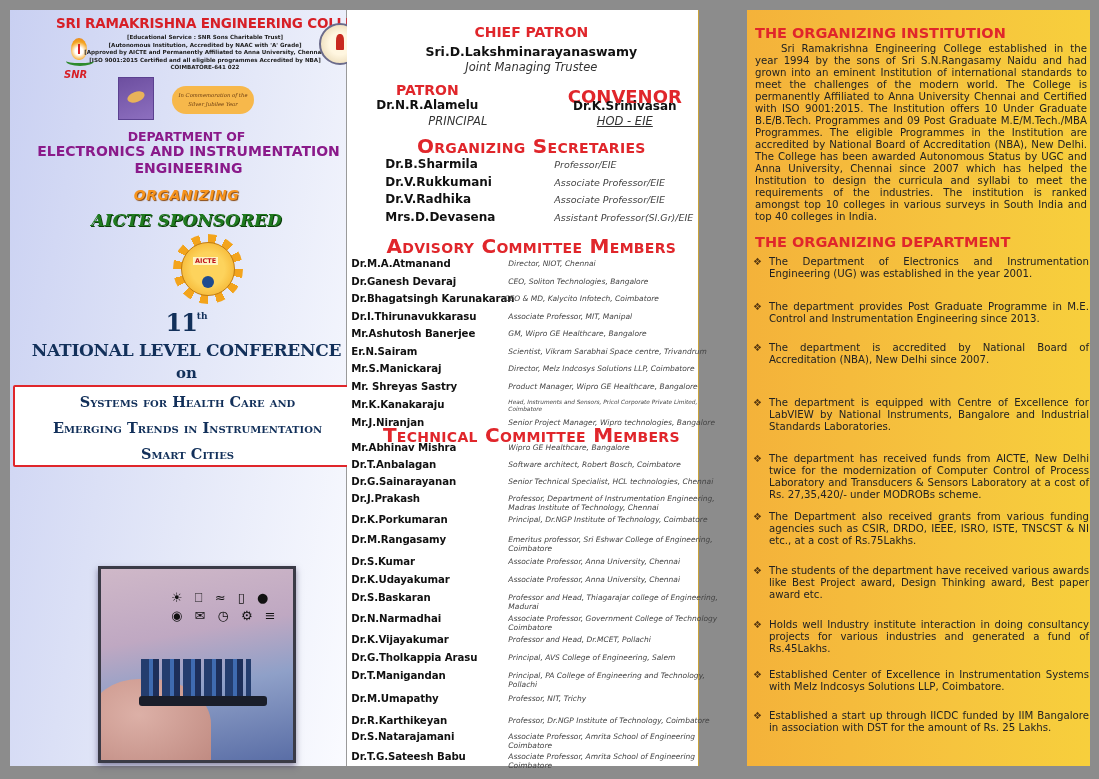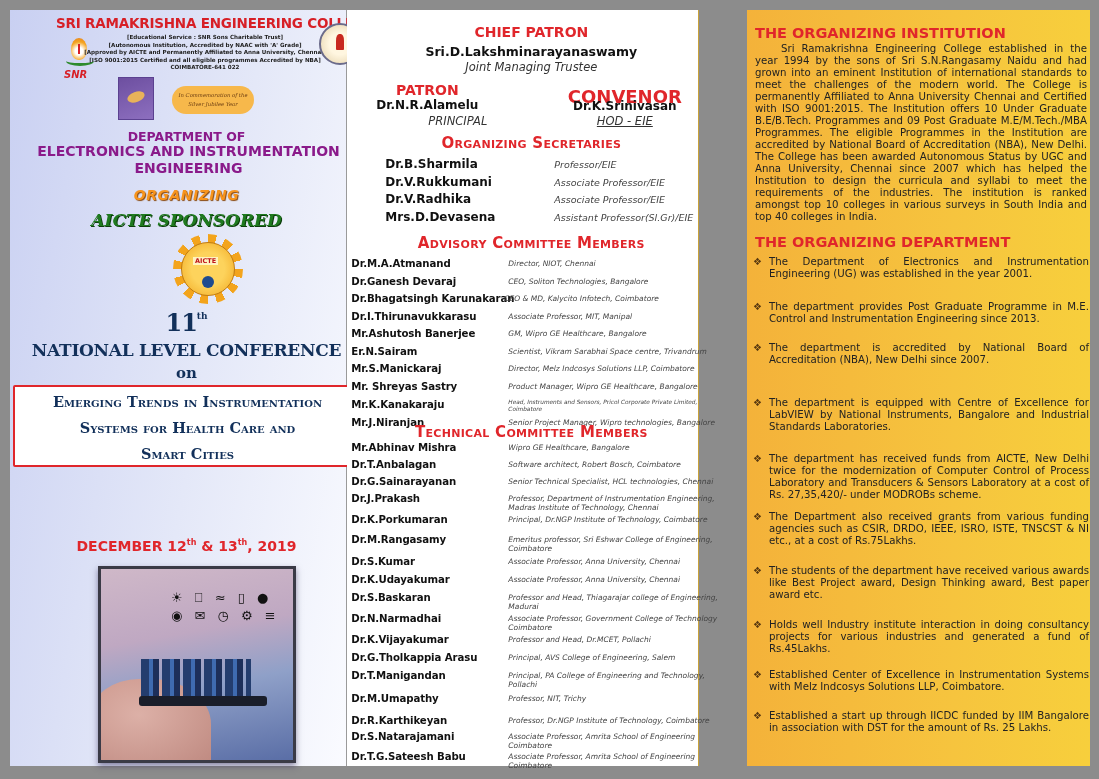--- a/index.html
+++ b/index.html
@@ -64,21 +64,21 @@
   .mid-head { position: absolute; left: 0; width: 368px; text-align: center; color: #e0262b; font-weight: bold; }
   .chief-head { top: 14px; font-size: 14px; }
   .chief-name { position: absolute; left: 0; top: 34px; width: 368px; text-align: center; font-weight: bold; font-size: 12.5px; color: #111; }
   .chief-role { position: absolute; left: 0; top: 50px; width: 368px; text-align: center; font-style: italic; font-size: 11.5px; color: #333; }
   .patron-head { position: absolute; left: 20px; top: 72px; width: 120px; text-align: center; color: #e0262b; font-weight: bold; font-size: 14px; }
   .patron-name { position: absolute; left: 20px; top: 88px; width: 120px; text-align: center; font-weight: bold; font-size: 12px; color: #111; }
   .patron-role { position: absolute; left: 20px; top: 104px; width: 120px; text-align: right; font-style: italic; font-size: 11.5px; color: #333; }
   .conv-head { position: absolute; left: 220px; top: 76px; width: 115px; text-align: center; color: #e0262b; font-weight: bold; font-size: 18px; }
   .conv-name { position: absolute; left: 220px; top: 89px; width: 115px; text-align: center; font-weight: bold; font-size: 12px; color: #111; }
   .conv-role { position: absolute; left: 220px; top: 104px; width: 115px; text-align: center; font-style: italic; font-size: 11.5px; color: #333; text-decoration: underline; }
-  .sc-head { font-variant: small-caps; font-size: 15px; letter-spacing: 0.3px; }
+  .sc-head { font-variant: small-caps; font-size: 20px; letter-spacing: 0.3px; }
   .org-sec-head { top: 124px; }
   .sec-row { position: absolute; left: 38px; width: 330px; height: 17px; }
   .sec-row .nm { position: absolute; left: 0; top: 0; font-weight: bold; font-size: 12px; color: #111; }
   .sec-row .rl { position: absolute; left: 169px; top: 2px; font-style: italic; font-size: 9.5px; color: #444; white-space: nowrap; }
   .adv-head { top: 224px; }
   .mem-row { position: absolute; left: 4px; width: 362px; }
   .mem-row .nm { position: absolute; left: 0; top: 0; font-weight: bold; font-size: 10.2px; color: #111; white-space: nowrap; letter-spacing: -0.1px; }
   .mem-row .rl { position: absolute; left: 157px; top: 1px; width: 210px; font-style: italic; font-size: 7.5px; color: #444; line-height: 9px; }
   .mem-row .rl.tiny { font-size: 5.8px; line-height: 7px; top: 0; }
   .tech-head { top: 413px; }
@@ -129,26 +129,23 @@
       <div class="label">AICTE</div>
       <div class="lamp"></div>
     </div>
 
     <div class="edition">
       <span>11</span><sup>th</sup>
     </div>
     <div class="conf-title">NATIONAL LEVEL CONFERENCE</div>
     <div class="on">on</div>
     <div class="theme-box">
+      <div>Systems for Health Care and</div>
       <div>Emerging Trends in Instrumentation</div>
-      <div>Systems for Health Care and</div>
       <div>Smart Cities</div>
-    </div>
-    <div class="dates">
-      <span>DECEMBER 12</span><sup>th</sup><span> &amp; 13</span><sup>th</sup><span>, 2019</span>
     </div>
     <div class="hero">
       <div class="icons">☀ ⎕ ≈ ▯ ● ◉ ✉ ◷ ⚙ ≡</div>
       <div class="hand"></div>
       <div class="city"></div>
       <div class="phone"></div>
     </div>
   </section>
 
   <section class="middle">

